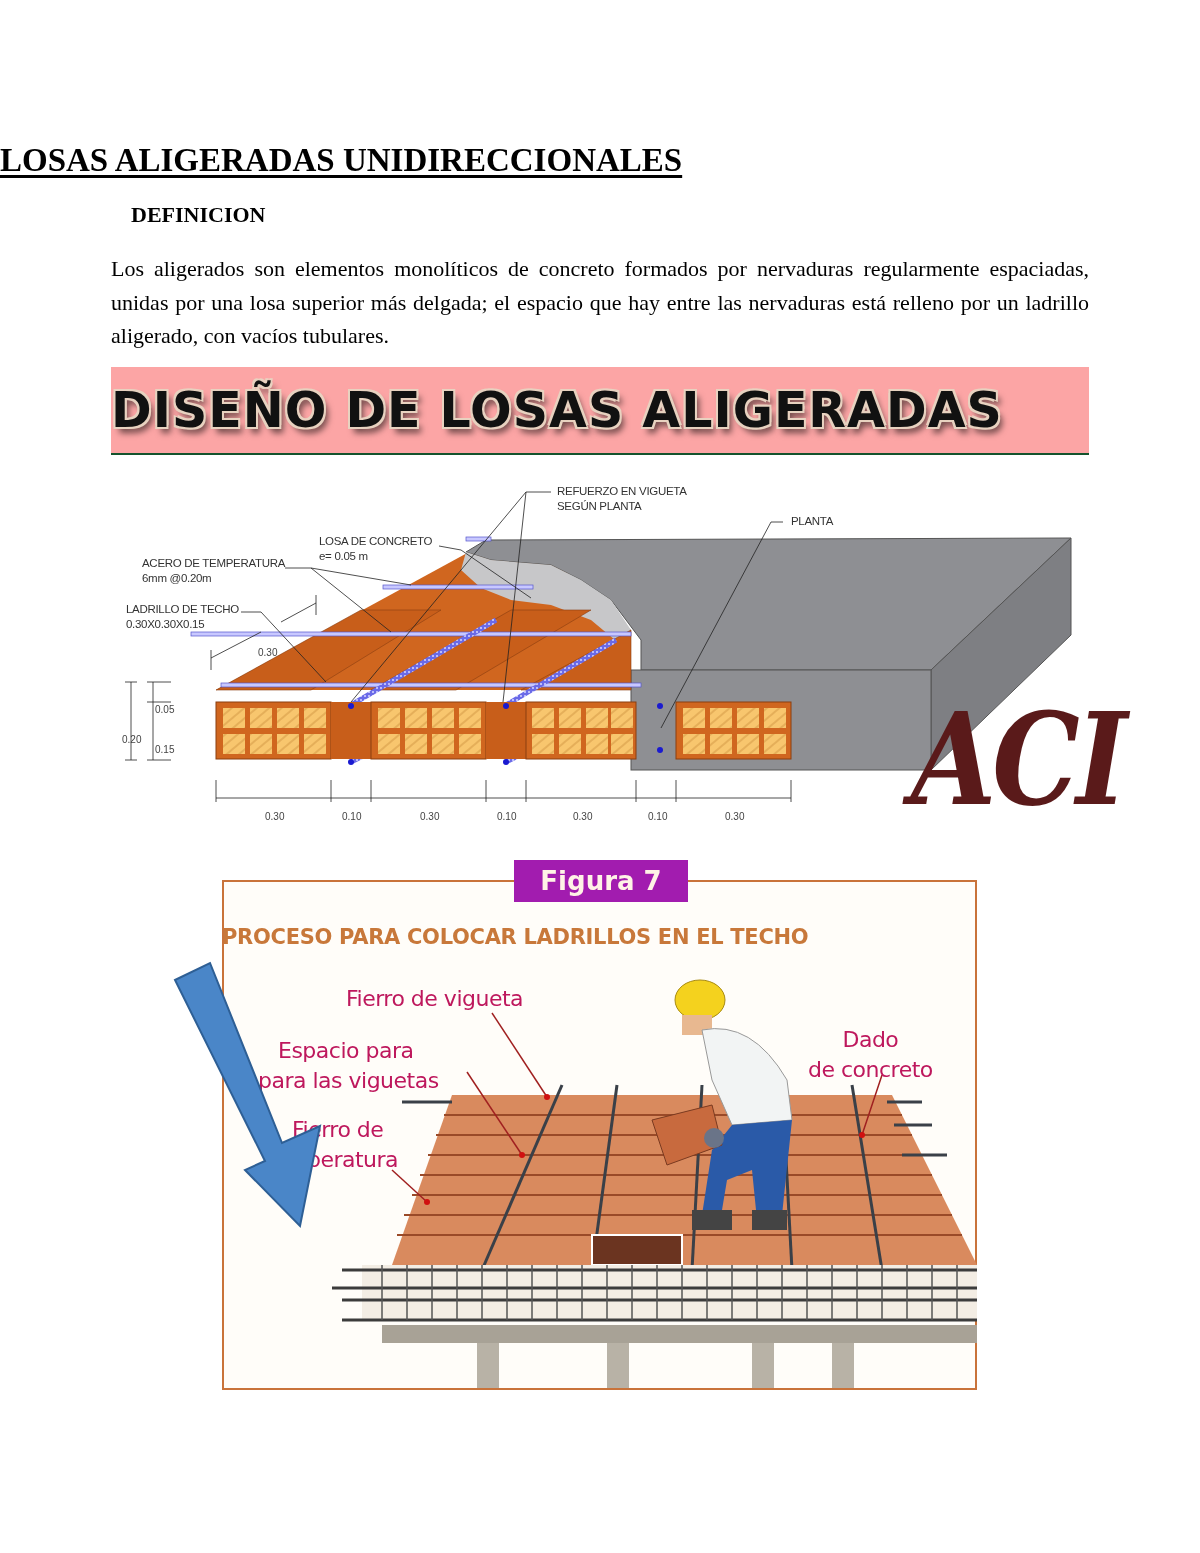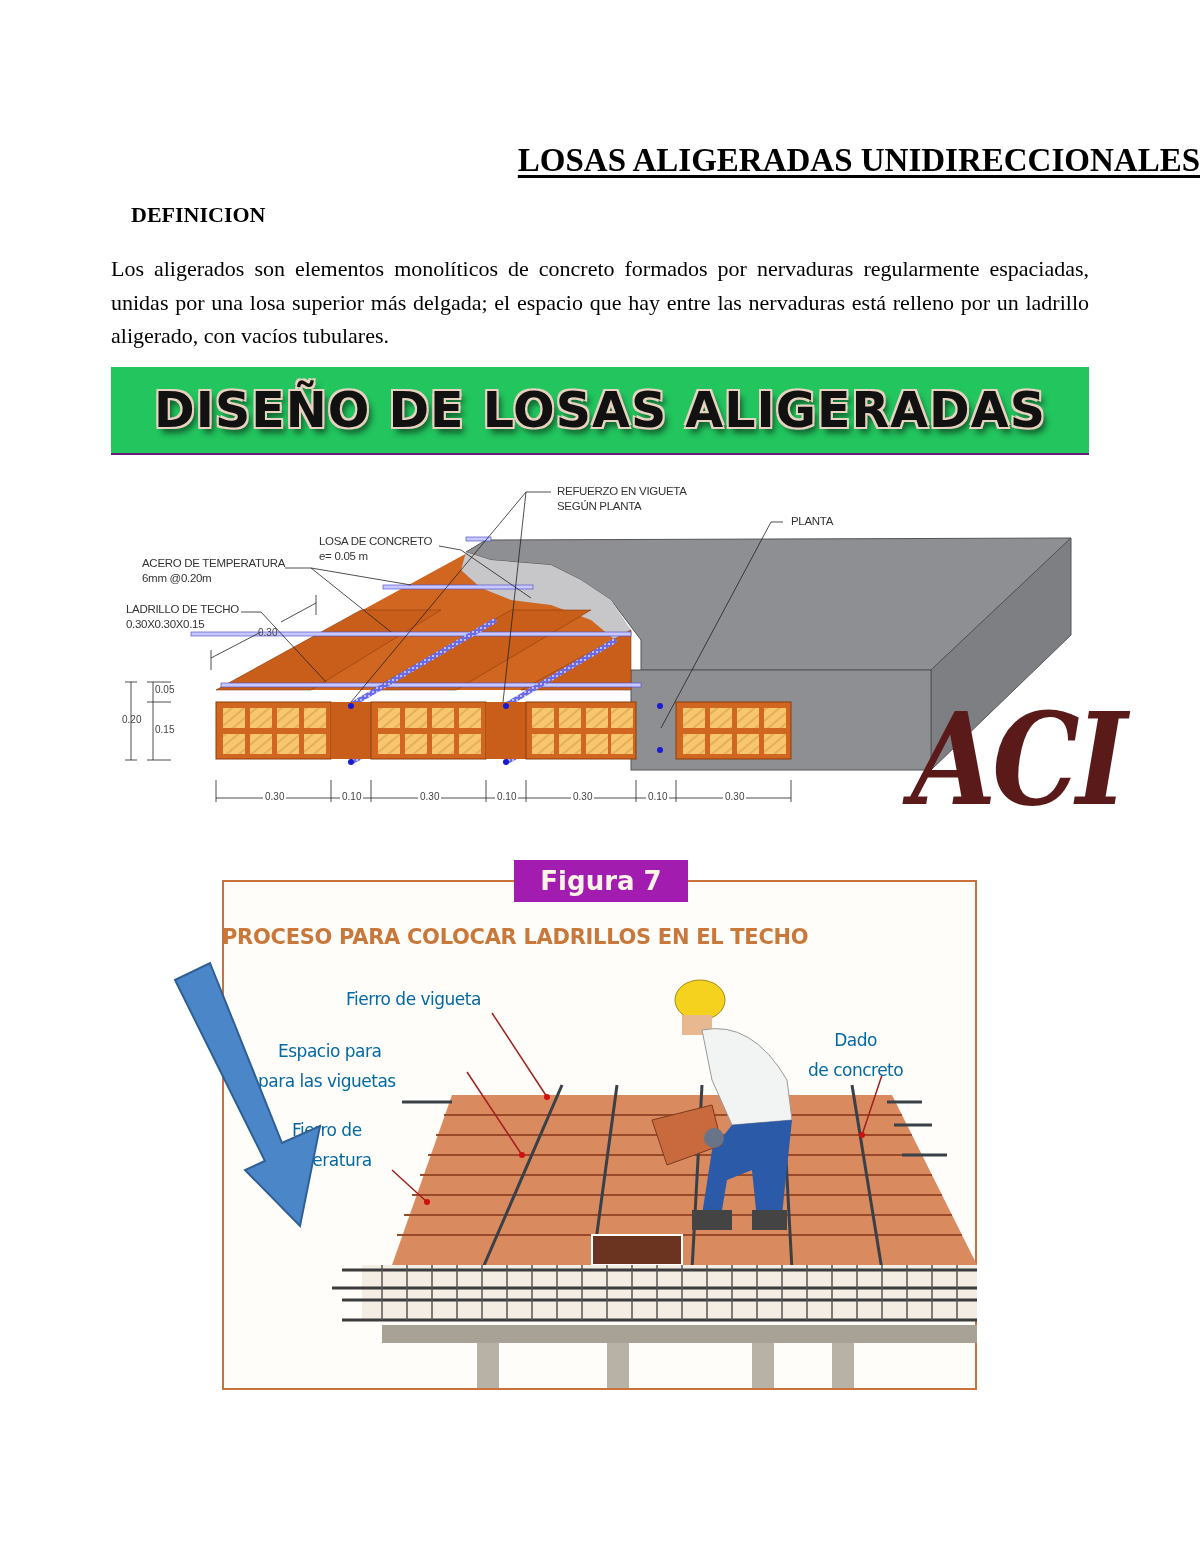--- a/index.html
+++ b/index.html
@@ -1,53 +1,53 @@
 <!DOCTYPE html>
 <html><head>
 <meta charset="utf-8">
 <style>
   * { box-sizing: border-box; margin: 0; padding: 0; }
   html, body { width: 1200px; height: 1553px; background: #ffffff; overflow: hidden; }
   body { position: relative; font-family: "Liberation Serif", "DejaVu Serif", serif; color: #000; }
 
   .title {
-    position: absolute; left: 0; top: 142px; width: 1200px; text-align: right;
+    position: absolute; left: 0; top: 142px; width: 1200px; text-align: left;
     font-size: 33px; font-weight: bold; letter-spacing: 0px;
   }
   .title span { text-decoration: underline; text-decoration-thickness: 3px; text-underline-offset: 4px; }
 
   .heading {
     position: absolute; left: 111px; top: 202px; font-size: 22px; font-weight: bold; margin-left: 20px;
   }
 
   .para {
     position: absolute; left: 111px; top: 252px; width: 978px;
     font-size: 22px; line-height: 33.5px; text-align: justify; text-align-last: left;
   }
 
   
   .banner {
     position: absolute; left: 111px; top: 367px; width: 978px; height: 88px;
-    background: #22c55e; display: flex; align-items: center; justify-content: center;
-    border-bottom: 2px solid #701a75;
+    background: #fca5a5; display: flex; align-items: center; 
+    border-bottom: 2px solid #14532d;
   }
   .banner-text {
     font-family: "DejaVu Sans", sans-serif; font-weight: bold; font-size: 49px;
     color: #111; letter-spacing: 1px;
     text-shadow: -2px -2px 0 #e8d2c0, 2px -2px 0 #e8d2c0, -2px 2px 0 #e8d2c0, 2px 2px 0 #e8d2c0, 4px 6px 6px rgba(0,0,0,0.55);
   }
 
   
   .diagram1 { position: absolute; left: 111px; top: 470px; width: 978px; height: 370px; }
   .diagram1 svg { position: absolute; left: 0; top: 0; }
   .lbl {
     position: absolute; font-family: "Liberation Sans", sans-serif; font-size: 11.5px; color: #333;
     line-height: 15px; white-space: nowrap; letter-spacing: -0.3px;
   }
-  .dim { position: absolute; font-family: "Liberation Sans", sans-serif; font-size: 10px; color: #444; }
+  .dim { position: absolute; font-family: "Liberation Sans", sans-serif; font-size: 10px; color: #444; margin-top: 20px; }
   .aci {
     position: absolute; left: 800px; top: 225px; font-family: "DejaVu Serif", serif;
     font-size: 110px; font-weight: bold; font-style: italic; color: #5a1a1a; letter-spacing: -4px;
     transform: scaleY(1.15);
   }
 
   
   .fig7-frame {
     position: absolute; left: 222px; top: 880px; width: 755px; height: 510px;
     border: 2px solid #c9733a; background: #fffdf9;
@@ -56,21 +56,21 @@
     position: absolute; left: 514px; top: 860px; width: 174px; height: 42px;
     background: #a21caf; color: #fff3e6; font-family: "DejaVu Sans", sans-serif;
     font-size: 26px; font-weight: bold; display: flex; align-items: center; justify-content: center;
   }
   .fig7-title {
     position: absolute; left: 222px; top: 925px; width: 755px; text-align: left;
     font-family: "DejaVu Sans", sans-serif; font-size: 21px; font-weight: bold; color: #c8783a;
     letter-spacing: -0.3px;
   }
   .f7lbl {
-    position: absolute; font-family: "DejaVu Sans", sans-serif; font-size: 17px; color: #0369a1;
+    position: absolute; font-family: "DejaVu Sans", sans-serif; font-size: 22px; color: #be185d;
     line-height: 30px; white-space: nowrap; letter-spacing: -0.5px;
   }
   .fig7-art { position: absolute; left: 222px; top: 880px; }
   .arrow-shape { position: absolute; left: 170px; top: 958px; }
 </style>
 </head>
 <body>
 
 <div class="title"><span>LOSAS ALIGERADAS UNIDIRECCIONALES</span></div>
 <div class="heading">DEFINICION</div>

